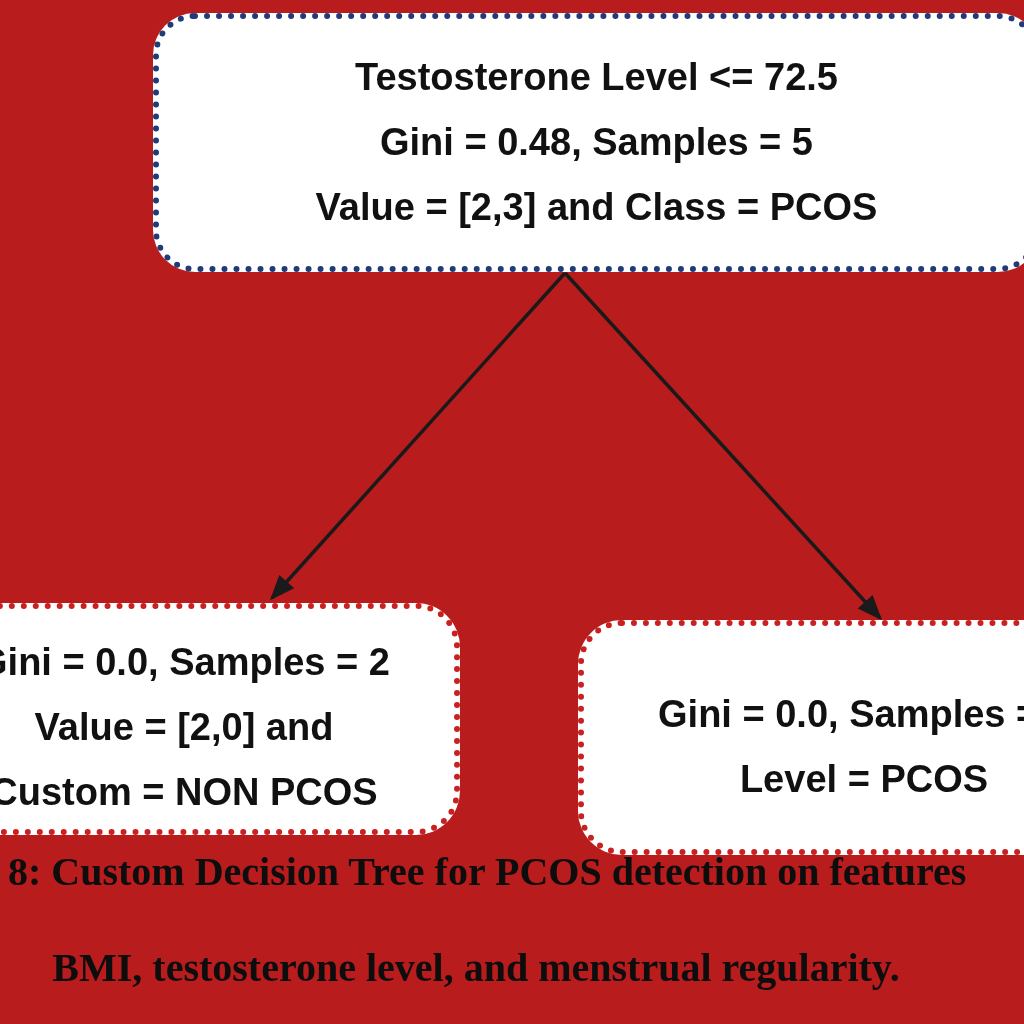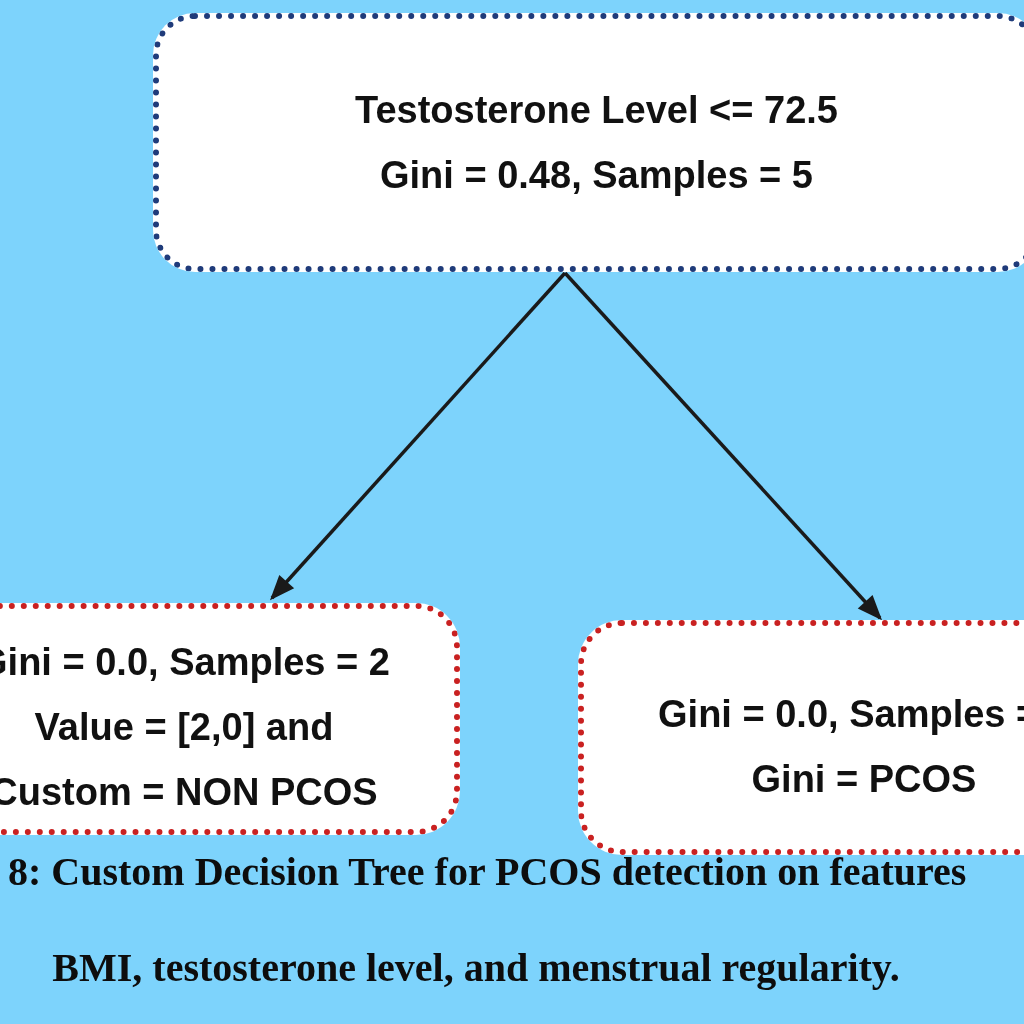--- a/index.html
+++ b/index.html
@@ -7,21 +7,21 @@
     width: 1024px; height: 1024px;
     background: #ffffff;
     overflow: hidden;
     font-family: "Liberation Sans", sans-serif;
   }
   .stage {
     position: absolute;
     left: 0; top: 0;
     width: 1024px; height: 1024px;
     overflow: hidden;
-    background: #7dd3fc;
+    background: #b91c1c;
   }
   .arrows {
     position: absolute;
     left: 0; top: 0;
     width: 1024px; height: 1024px;
     pointer-events: none;
   }
   .node {
     position: absolute;
     display: flex;
@@ -81,29 +81,30 @@
         <path d="M2,3 L27,13 L2,23 Z" fill="#1a1a1a"></path>
       </marker>
     </defs>
     <line x1="565" y1="273" x2="272" y2="598" stroke="#1a1a1a" stroke-width="3.5" marker-end="url(#ah)"></line>
     <line x1="565" y1="273" x2="880" y2="618" stroke="#1a1a1a" stroke-width="3.5" marker-end="url(#ah)"></line>
   </svg>
 
   <div class="node root" style="border-color: rgb(31, 59, 122);">
     <div class="nline">Testosterone Level &lt;= 72.5</div>
     <div class="nline">Gini = 0.48, Samples = 5</div>
+    <div class="nline">Value = [2,3] and Class = PCOS</div>
   </div>
 
   <div class="node leaf-left" style="border-color: rgb(201, 33, 33);">
     <div class="nline">Gini = 0.0, Samples = 2</div>
     <div class="nline">Value = [2,0] and</div>
     <div class="nline">Custom = NON PCOS</div>
   </div>
 
   <div class="node leaf-right" style="border-color: rgb(201, 33, 33);">
     <div class="nline">Gini = 0.0, Samples = 3</div>
-    <div class="nline">Gini = PCOS</div>
+    <div class="nline">Level = PCOS</div>
   </div>
 
   <div class="caption cap1">8: Custom Decision Tree for PCOS detection on features</div>
   <div class="caption cap2">BMI, testosterone level, and menstrual regularity.</div>
 
 </div>
 
 </body></html>

